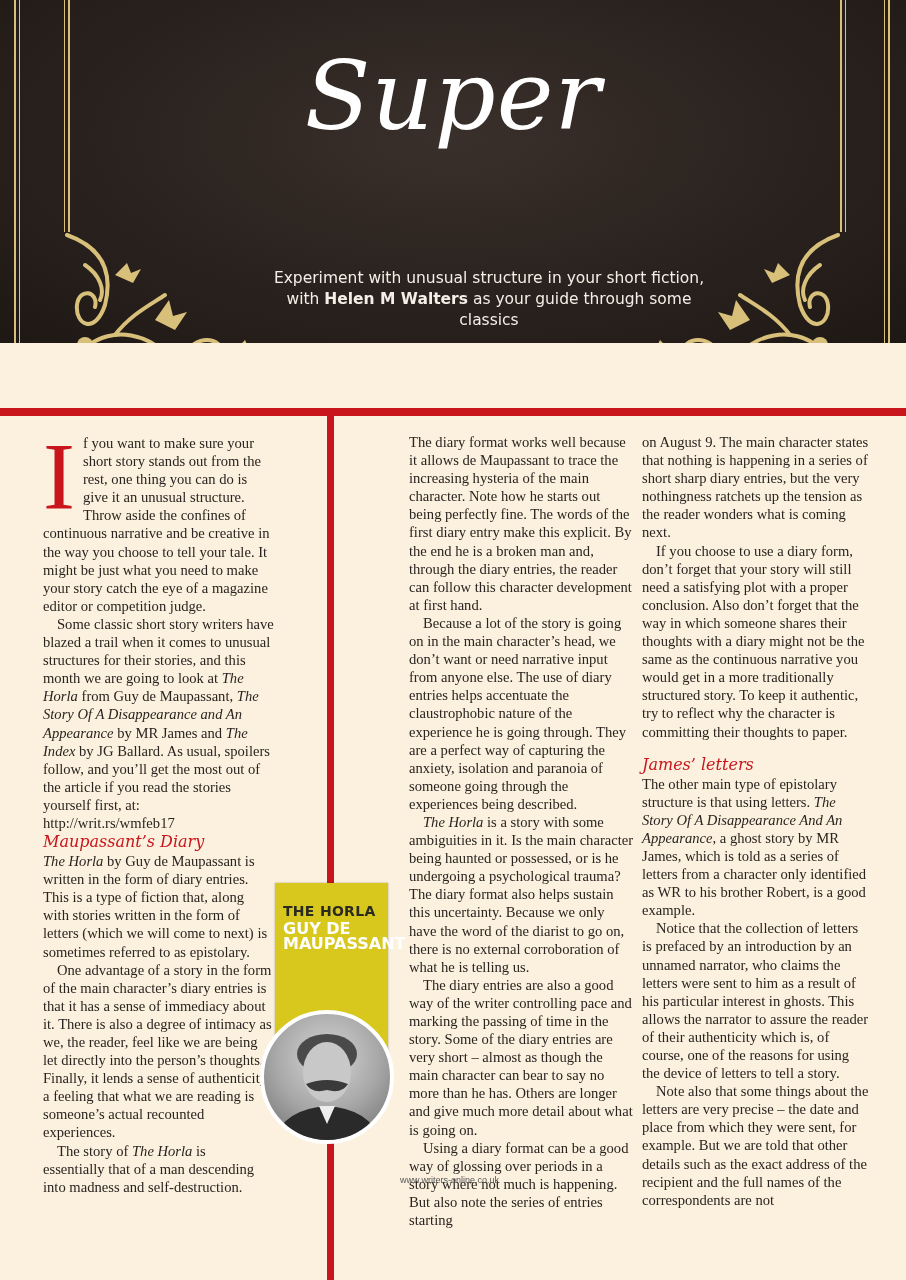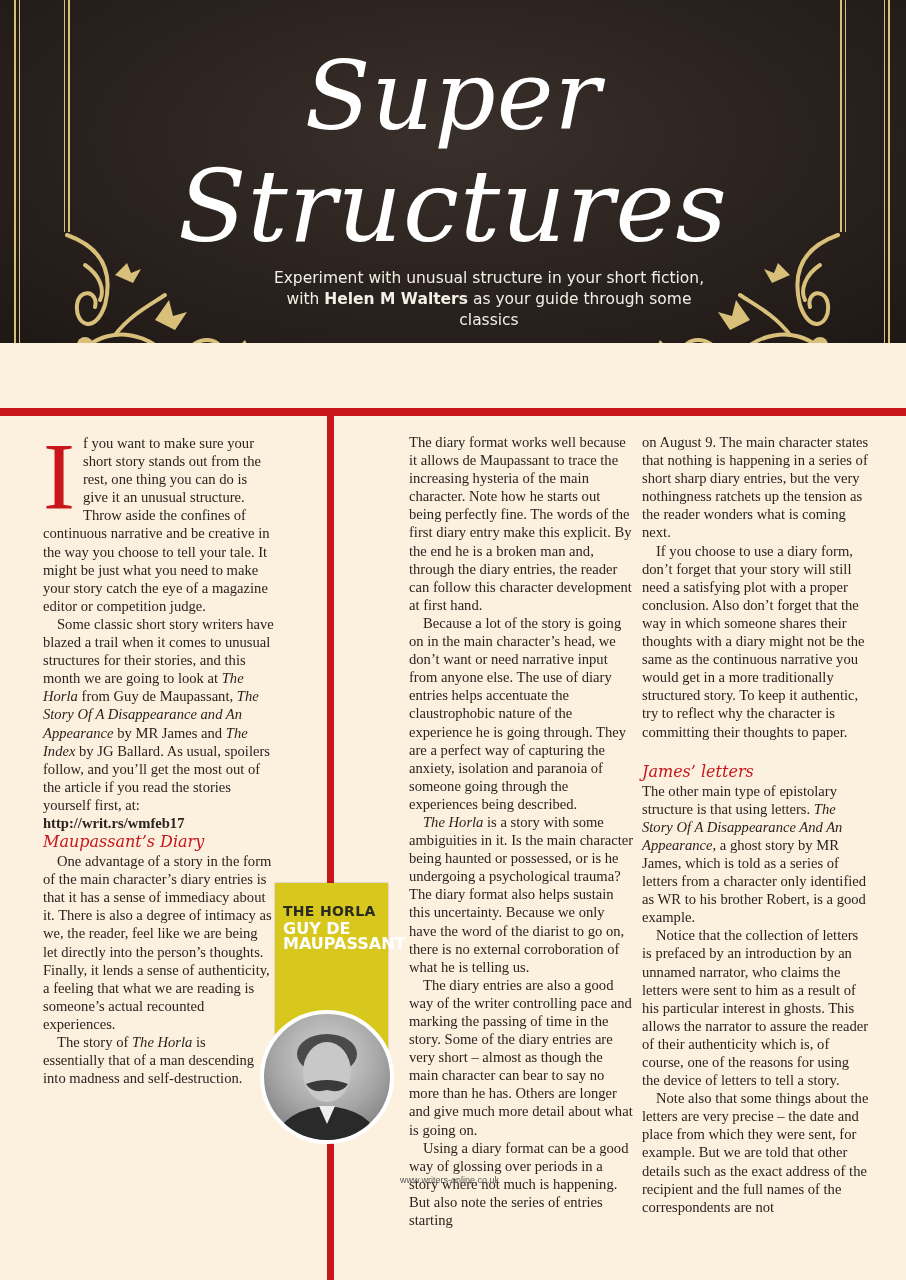--- a/index.html
+++ b/index.html
@@ -30,21 +30,21 @@
   }
   .hero-sub b { font-weight: bold; }
   .ornament { position: absolute; }
   .red-bar { position: absolute; left: 0; top: 408px; width: 906px; height: 8px; background: #c8161c; }
   .red-vert { position: absolute; left: 327px; top: 408px; width: 7px; height: 872px; background: #c8161c; }
   .col { position: absolute; font-size: 14.6px; line-height: 18.1px; }
   .col p { margin: 0; text-indent: 14px; }
   .col p.first { text-indent: 0; }
   .col p.noindent { text-indent: 0; }
   .col i { font-style: italic; }
-  .col b { font-weight: bold; }
+  .col b { font-weight: normal; }
   .dropcap {
     float: left; font-size: 96px; line-height: 78px; color: #c8161c; margin: 4px 8px 0 0;
     font-family: "Liberation Serif", serif; height: 80px;
   }
   .subhead {
     color: #c8161c; font-family: "DejaVu Serif", serif; font-style: italic; font-size: 16px;
     line-height: 20px; 
   }
   .book {
     position: absolute; left: 275px; top: 883px; width: 113px; height: 170px; background: #d8c81e;
@@ -104,31 +104,31 @@
     <g fill="#d8c07a">
       <path d="M60 50 l12 -12 l4 10 l10 -4 l-8 14 z"></path>
       <path d="M100 95 l14 -20 l4 16 l14 -4 l-12 18 z"></path>
       <path d="M180 125 l10 -10 l4 8 l8 -3 l-6 12 z"></path>
       <circle cx="30" cy="120" r="8"></circle>
       <circle cx="140" cy="150" r="5"></circle>
     </g>
   </svg>
 
   <div class="hero-title l1">Super</div>
-  <div class="hero-title l2">Structures</div>
   <div class="hero-sub"><span>Experiment with unusual structure in your short fiction, with </span><b>Helen M Walters</b><span> as your guide through some classics</span></div>
 </div>
 
 <div class="red-bar"></div>
 <div class="red-vert"></div>
 
 <div class="col" style="left:43px;top:434px;width:232px;">
   <p class="first"><span class="dropcap">I</span><span>f you want to make sure your short story stands out from the rest, one thing you can do is give it an unusual structure. Throw aside the confines of continuous narrative and be creative in the way you choose to tell your tale. It might be just what you need to make your story catch the eye of a magazine editor or competition judge.</span></p>
   <p><span>Some classic short story writers have blazed a trail when it comes to unusual structures for their stories, and this month we are going to look at </span><i>The Horla</i><span> from Guy de Maupassant, </span><i>The Story Of A Disappearance and An Appearance</i><span> by MR James and </span><i>The Index</i><span> by JG Ballard. As usual, spoilers follow, and you’ll get the most out of the article if you read the stories yourself first, at: </span><b>http://writ.rs/wmfeb17</b></p>
   <div class="subhead">Maupassant’s Diary</div>
+  <p class="noindent" style="width:226px"><i>The Horla</i><span> by Guy de Maupassant is written in the form of diary entries. This is a type of fiction that, along with stories written in the form of letters (which we will come to next) is sometimes referred to as epistolary.</span></p>
   <p style="width:232px"><span>One advantage of a story in the form of the main character’s diary entries is that it has a sense of immediacy about it. There is also a degree of intimacy as we, the reader, feel like we are being let directly into the person’s thoughts. Finally, it lends a sense of authenticity, a feeling that what we are reading is someone’s actual recounted experiences.</span></p>
   <p style="width:222px"><span>The story of </span><i>The Horla</i><span> is essentially that of a man descending into madness and self-destruction.</span></p>
 </div>
 
 <div class="book">
   <div class="t1">THE HORLA</div>
   <div class="t2">
       <div>GUY DE</div>
       <div>MAUPASSANT</div>
     </div>
@@ -147,19 +147,19 @@
   <p class="first"><span>The diary format works well because it allows de Maupassant to trace the increasing hysteria of the main character. Note how he starts out being perfectly fine. The words of the first diary entry make this explicit. By the end he is a broken man and, through the diary entries, the reader can follow this character development at first hand.</span></p>
   <p><span>Because a lot of the story is going on in the main character’s head, we don’t want or need narrative input from anyone else. The use of diary entries helps accentuate the claustrophobic nature of the experience he is going through. They are a perfect way of capturing the anxiety, isolation and paranoia of someone going through the experiences being described.</span></p>
   <p><i>The Horla</i><span> is a story with some ambiguities in it. Is the main character being haunted or possessed, or is he undergoing a psychological trauma? The diary format also helps sustain this uncertainty. Because we only have the word of the diarist to go on, there is no external corroboration of what he is telling us.</span></p>
   <p><span>The diary entries are also a good way of the writer controlling pace and marking the passing of time in the story. Some of the diary entries are very short – almost as though the main character can bear to say no more than he has. Others are longer and give much more detail about what is going on.</span></p>
   <p><span>Using a diary format can be a good way of glossing over periods in a story where not much is happening. But also note the series of entries starting</span></p>
 </div>
 
 <div class="col" style="left:642px;top:433px;width:228px;">
   <p class="first"><span>on August 9. The main character states that nothing is happening in a series of short sharp diary entries, but the very nothingness ratchets up the tension as the reader wonders what is coming next.</span></p>
   <p><span>If you choose to use a diary form, don’t forget that your story will still need a satisfying plot with a proper conclusion. Also don’t forget that the way in which someone shares their thoughts with a diary might not be the same as the continuous narrative you would get in a more traditionally structured story. To keep it authentic, try to reflect why the character is committing their thoughts to paper.</span></p>
-  <div class="subhead" style="margin-top:21px">James’ letters</div>
+  <div class="subhead" style="margin-top:14px">James’ letters</div>
   <p class="noindent"><span>The other main type of epistolary structure is that using letters. </span><i>The Story Of A Disappearance And An Appearance</i><span>, a ghost story by MR James, which is told as a series of letters from a character only identified as WR to his brother Robert, is a good example.</span></p>
   <p><span>Notice that the collection of letters is prefaced by an introduction by an unnamed narrator, who claims the letters were sent to him as a result of his particular interest in ghosts. This allows the narrator to assure the reader of their authenticity which is, of course, one of the reasons for using the device of letters to tell a story.</span></p>
   <p><span>Note also that some things about the letters are very precise – the date and place from which they were sent, for example. But we are told that other details such as the exact address of the recipient and the full names of the correspondents are not</span></p>
 </div>
 
 <div class="footer">www.writers-online.co.uk</div>
 
 </body></html>

